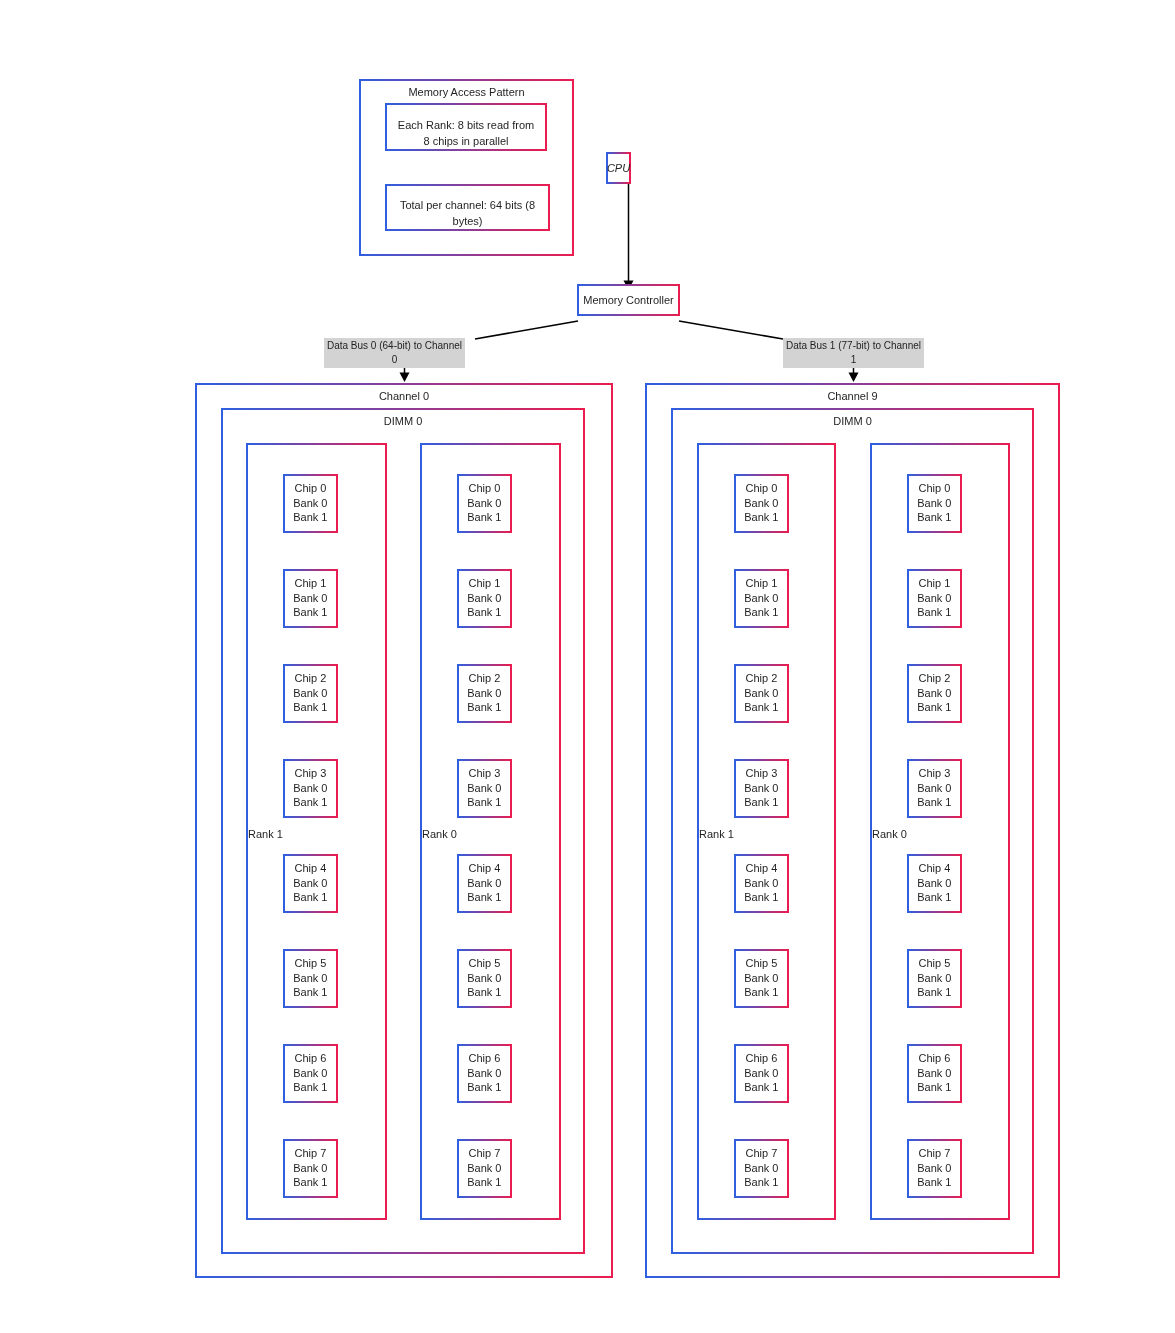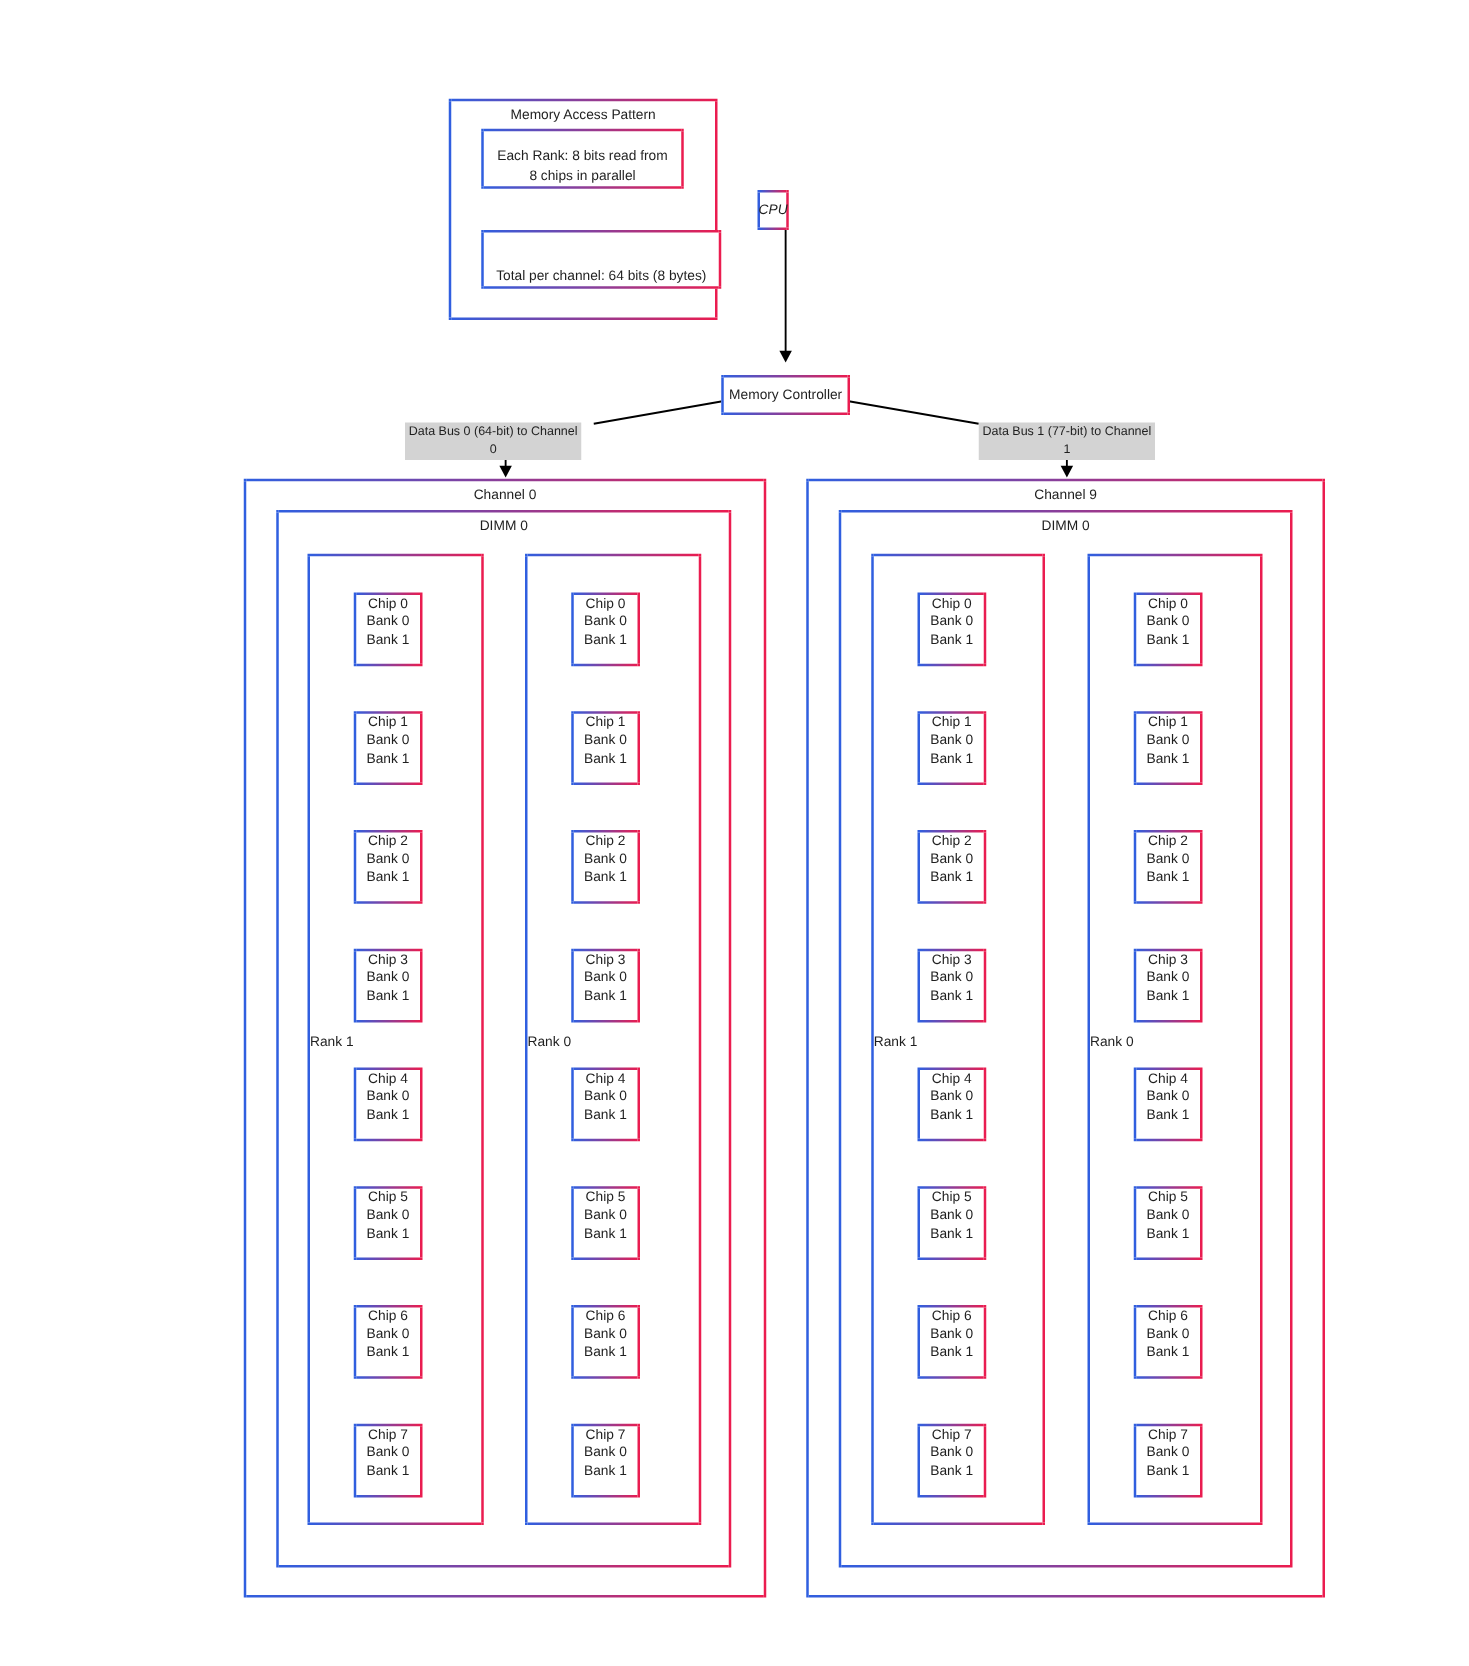--- a/index.html
+++ b/index.html
@@ -19,23 +19,23 @@
     box-sizing:border-box;background:#fff;
   }
   .gbox{position:absolute;}
   .box-title{text-align:center;padding-top:4px;line-height:14px;}
 
   
   .access-box{left:322px;top:79px;width:215px;height:177px;}
   .note{display:flex;align-items:flex-end;justify-content:center;text-align:center;
         line-height:16px;padding:0 8px;}
   .note1{left:348px;top:103px;width:162px;height:48px;}
-  .note2{left:348px;top:184px;width:192px;height:47px;}
+  .note2{left:348px;top:184px;width:165px;height:47px;}
   .cpu{left:569px;top:152px;width:25px;height:32px;display:flex;align-items:center;justify-content:center;font-style:italic;}
-  .mc{left:540px;top:300px;width:103px;height:32px;display:flex;align-items:center;justify-content:center;}
+  .mc{left:540px;top:284px;width:103px;height:32px;display:flex;align-items:center;justify-content:center;}
 
   .bus-label{
     position:absolute;width:141px;height:30px;background:var(--bus-label-bg,#d3d3d3);
     text-align:center;font-size:10px;line-height:14px;padding-top:1px;box-sizing:border-box;
   }
   .bus0{left:287px;top:338px;}
   .bus1{left:746px;top:338px;}
 
   
   .ch0{left:158px;top:383px;width:418px;height:895px;}
@@ -45,21 +45,21 @@
 
   .rank{display:flex;align-items:center;}
   .r00{left:209px;top:443px;width:141px;height:777px;}
   .r01{left:383px;top:443px;width:141px;height:777px;}
   .r10{left:660px;top:443px;width:139px;height:777px;}
   .r11{left:833px;top:443px;width:140px;height:777px;}
 
   .chips{display:flex;flex-direction:column;gap:36px;margin-top:8px;}
   .chip{
     width:55px;height:59px;display:flex;flex-direction:column;
-    align-items:center;text-align:center;line-height:14.5px;
+    align-items:center;justify-content:center;text-align:center;line-height:14.5px;
   }
 </style>
 </head>
 <body>
 
 <div class="page">
 
   <svg class="connectors" width="1175" height="1333" viewBox="0 0 1175 1333">
     <line x1="591.5" y1="184" x2="591.5" y2="281"></line>
     <polygon points="586.5,280.5 596.5,280.5 591.5,290"></polygon>

